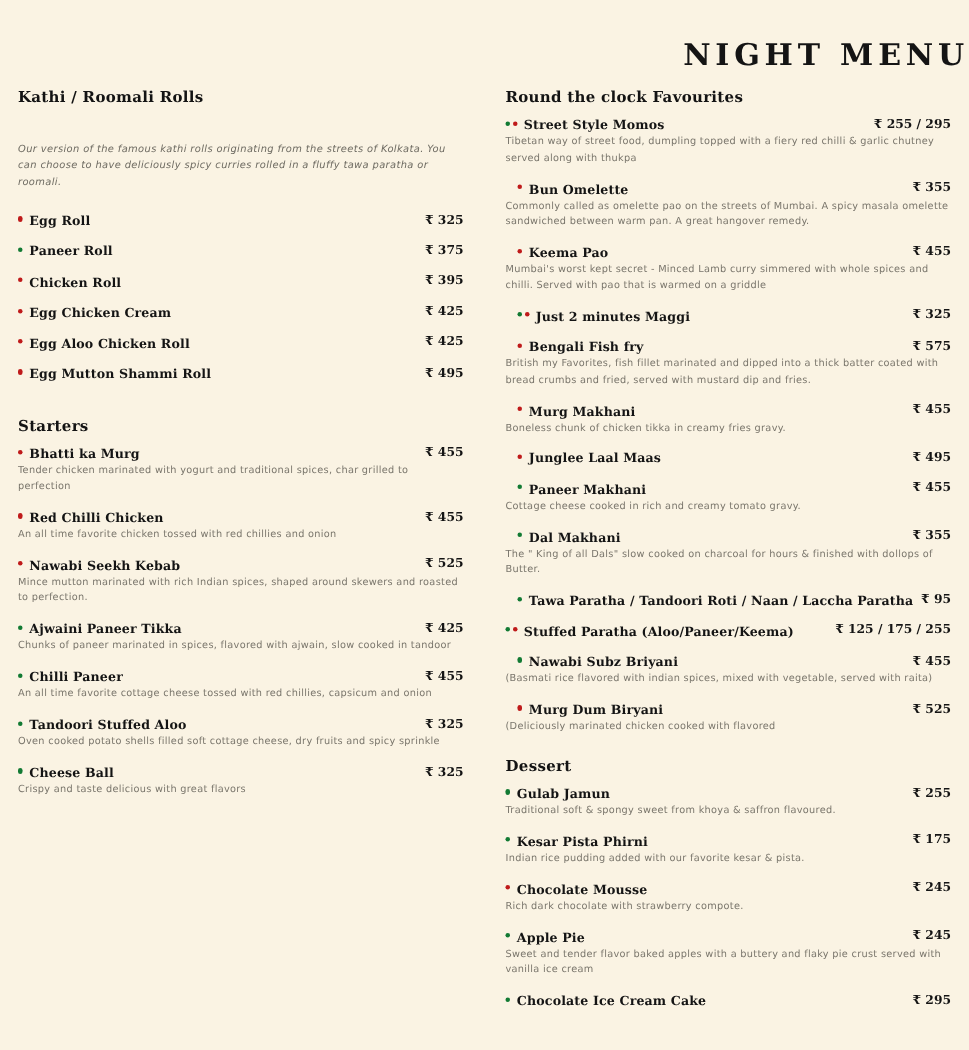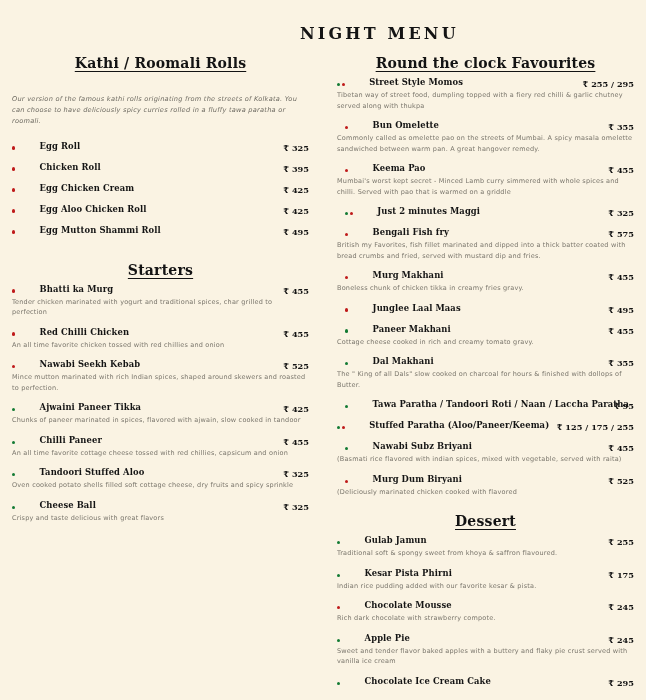--- a/index.html
+++ b/index.html
@@ -15,51 +15,49 @@
     overflow: hidden;
     position: relative;
   }
   .page {
     width: 646px;
     height: 700px;
     position: relative;
     box-sizing: border-box;
   }
   .menu-title {
-    text-align: left;
+    text-align: right;
     font-family: "DejaVu Serif", serif;
     font-weight: bold;
-    font-size: 16px;
+    font-size: 20px;
     letter-spacing: 3.2px;
     color: #141414;
     padding-top: 24px;
     padding-left: 300px;
     white-space: nowrap;
   }
   .columns {
     display: flex;
     margin-top: 12px;
   }
   .col {
     width: 323px;
     box-sizing: border-box;
     padding: 0 14px 0 12px;
   }
   .col-right {
     padding-left: 14px;
     padding-right: 12px;
   }
   .section-head {
-    text-align: center;
     font-family: "DejaVu Serif", serif;
     font-weight: bold;
-    font-size: 14px;
+    font-size: 10px;
     letter-spacing: .2px;
     color: #131313;
-    text-decoration: underline;
     text-underline-offset: 2.5px;
     margin-bottom: 6px;
   }
   .section-head.dessert { margin-top: 16px; }
   .section-intro {
     font-family: "DejaVu Sans", sans-serif;
     font-size: 6.6px;
     line-height: 1.65;
     color: #6d6a61;
     font-style: italic;
@@ -69,24 +67,23 @@
   .item {
     margin-bottom: 9px;
   }
   .item-row {
     display: flex;
     align-items: baseline;
     justify-content: space-between;
   }
   .item-name-wrap {
     display: flex;
-    align-items: flex-end;
+    align-items: center;
     flex: 1 1 auto;
     min-width: 0;
-    gap: 20px;
   }
   .dots {
     display: inline-flex;
     align-items: center;
     flex: 0 0 auto;
     margin-right: 3px;
     position: relative;
     top: -1px;
   }
   .dot {
@@ -146,20 +143,31 @@
               </span>
               <span class="item-name">Egg Roll</span>
             </div>
             <div class="item-price">₹ 325</div>
           </div>
         </div>
         <div class="item">
           <div class="item-row">
             <div class="item-name-wrap">
               <span class="dots">
+                <span class="dot veg"></span>
+              </span>
+              <span class="item-name">Paneer Roll</span>
+            </div>
+            <div class="item-price">₹ 375</div>
+          </div>
+        </div>
+        <div class="item">
+          <div class="item-row">
+            <div class="item-name-wrap">
+              <span class="dots">
                 <span class="dot nonveg"></span>
               </span>
               <span class="item-name">Chicken Roll</span>
             </div>
             <div class="item-price">₹ 395</div>
           </div>
         </div>
         <div class="item">
           <div class="item-row">
             <div class="item-name-wrap">

